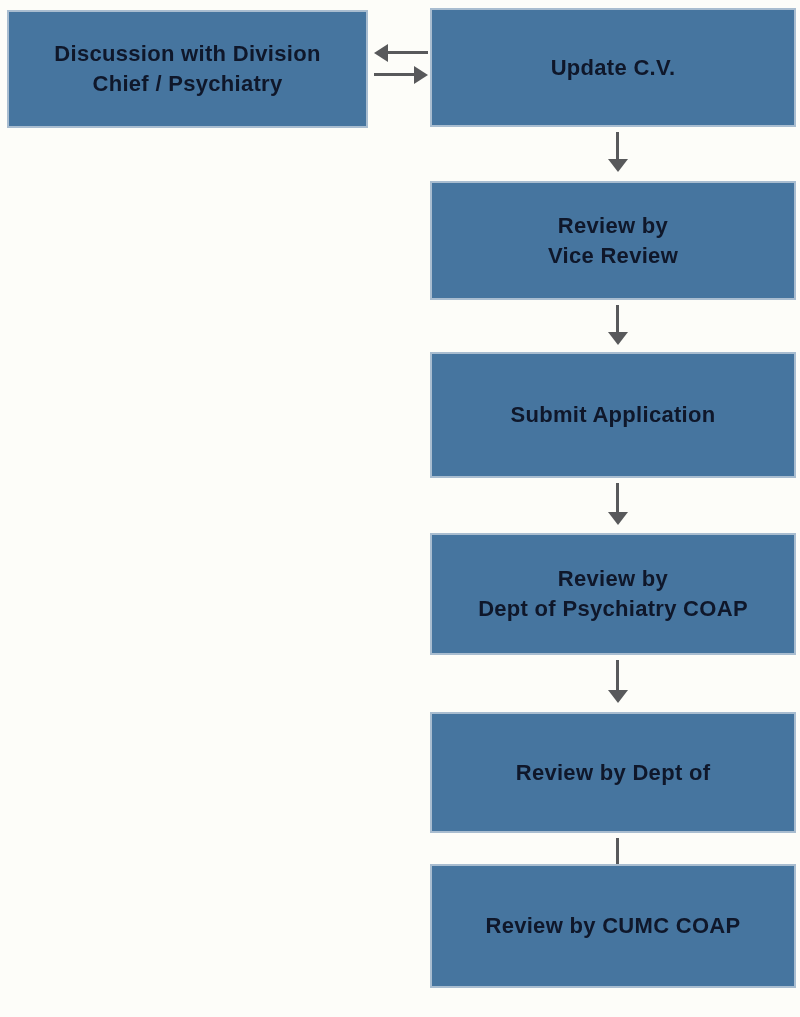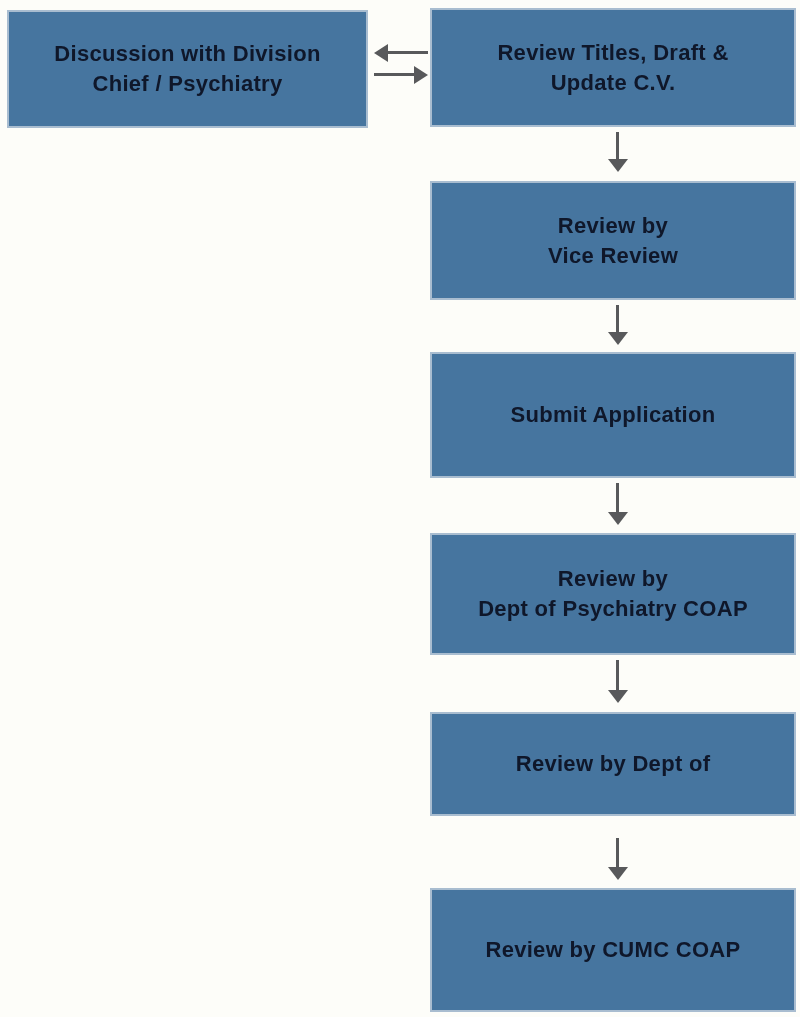--- a/index.html
+++ b/index.html
@@ -33,22 +33,22 @@
     align-items: center;
     justify-content: center;
     text-align: center;
   }
   
   .n-discussion { left: 7px;   top: 10px;  width: 361px; height: 118px; }
   .n-review-titles { left: 430px; top: 8px;   width: 366px; height: 119px; }
   .n-vice-chair { left: 430px; top: 181px; width: 366px; height: 119px; }
   .n-submit { left: 430px; top: 352px; width: 366px; height: 126px; text-align: center; }
   .n-dept-coap { left: 430px; top: 533px; width: 366px; height: 122px; }
-  .n-chiefs { left: 430px; top: 712px; width: 366px; height: 104px; }
-  .n-cumc { left: 430px; top: 888px; width: 366px; height: 124px; }
+  .n-chiefs { left: 430px; top: 712px; width: 366px; height: 121px; }
+  .n-cumc { left: 430px; top: 864px; width: 366px; height: 124px; }
 
   
   .v-arrow {
     position: absolute;
     width: 3px;
     background: #58595b;
     left: 616px;
   }
   .v-arrow::after {
     content: "";
@@ -116,21 +116,20 @@
 
   <div class="node n-discussion">
     <span>Discussion with Division</span>
     <span>Chief / Psychiatry</span>
   </div>
 
   <div class="h-arrow h-arrow-left"></div>
   <div class="h-arrow h-arrow-right"></div>
 
   <div class="node n-review-titles">
-    <span>Review Titles, Draft &amp;</span>
     <span>Update C.V.</span>
   </div>
 
   <div class="v-arrow va1"></div>
 
   <div class="node n-vice-chair">
     <span>Review by</span>
     <span>Vice Review</span>
   </div>
 

